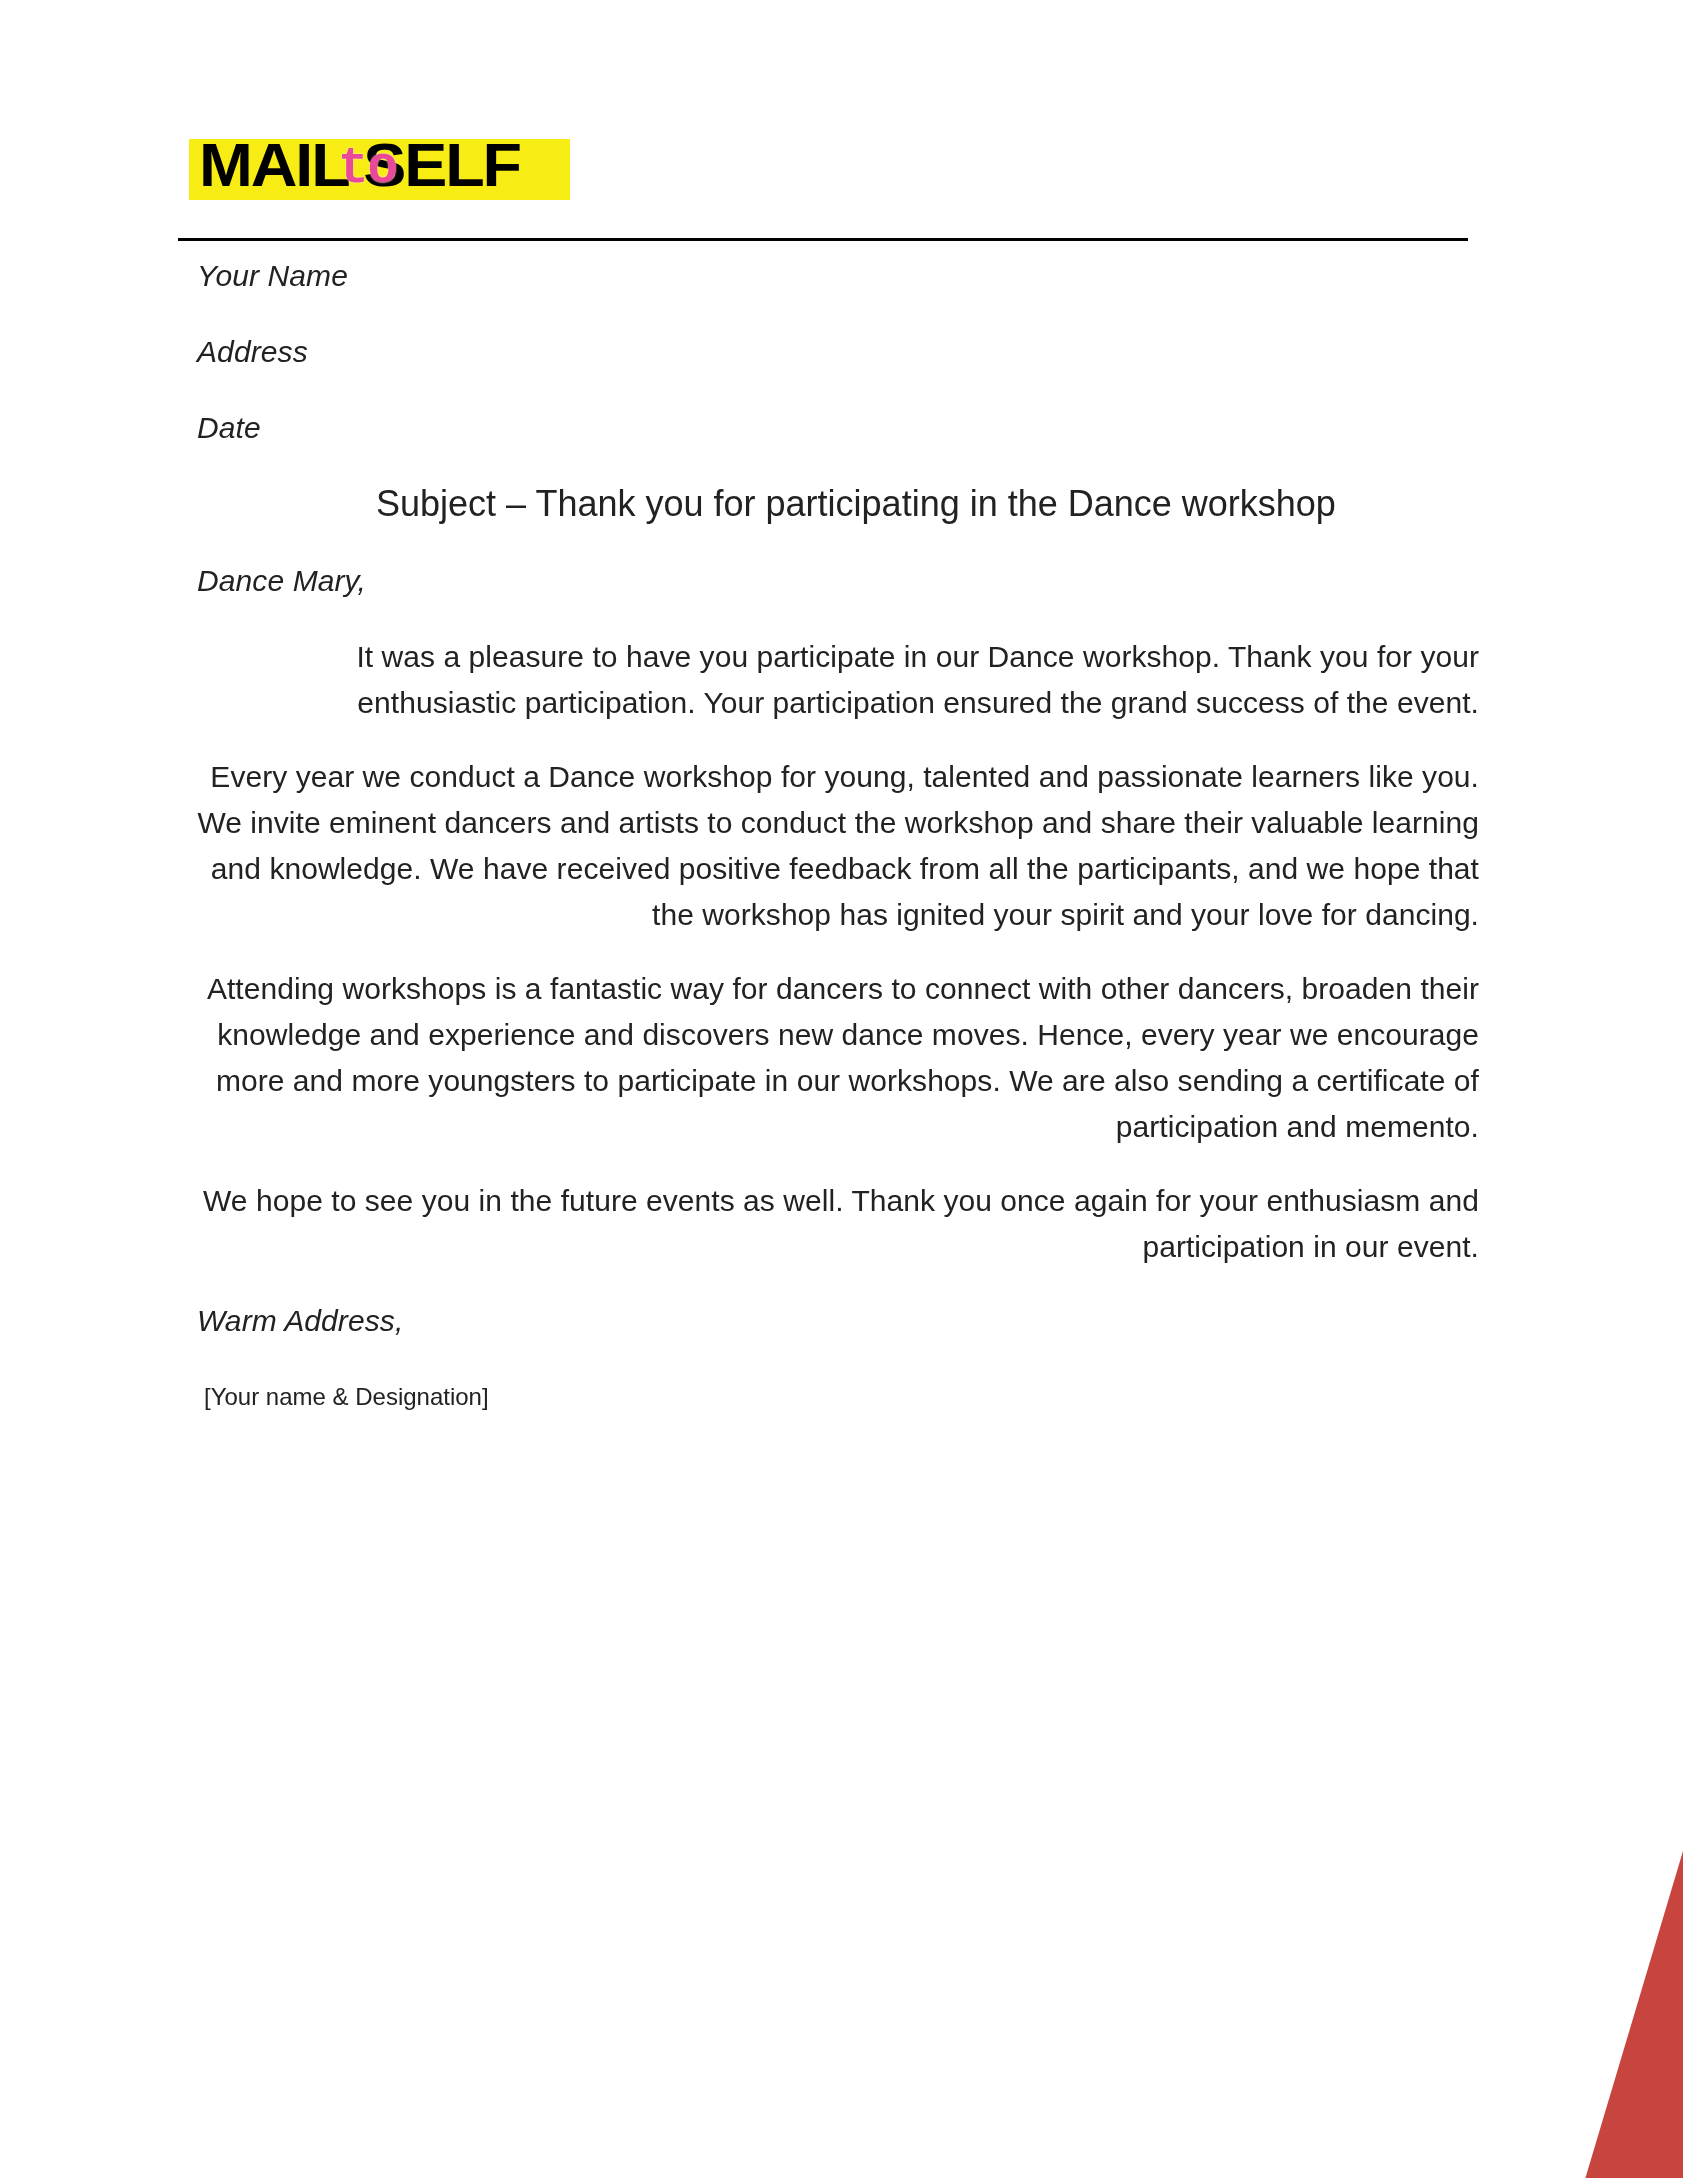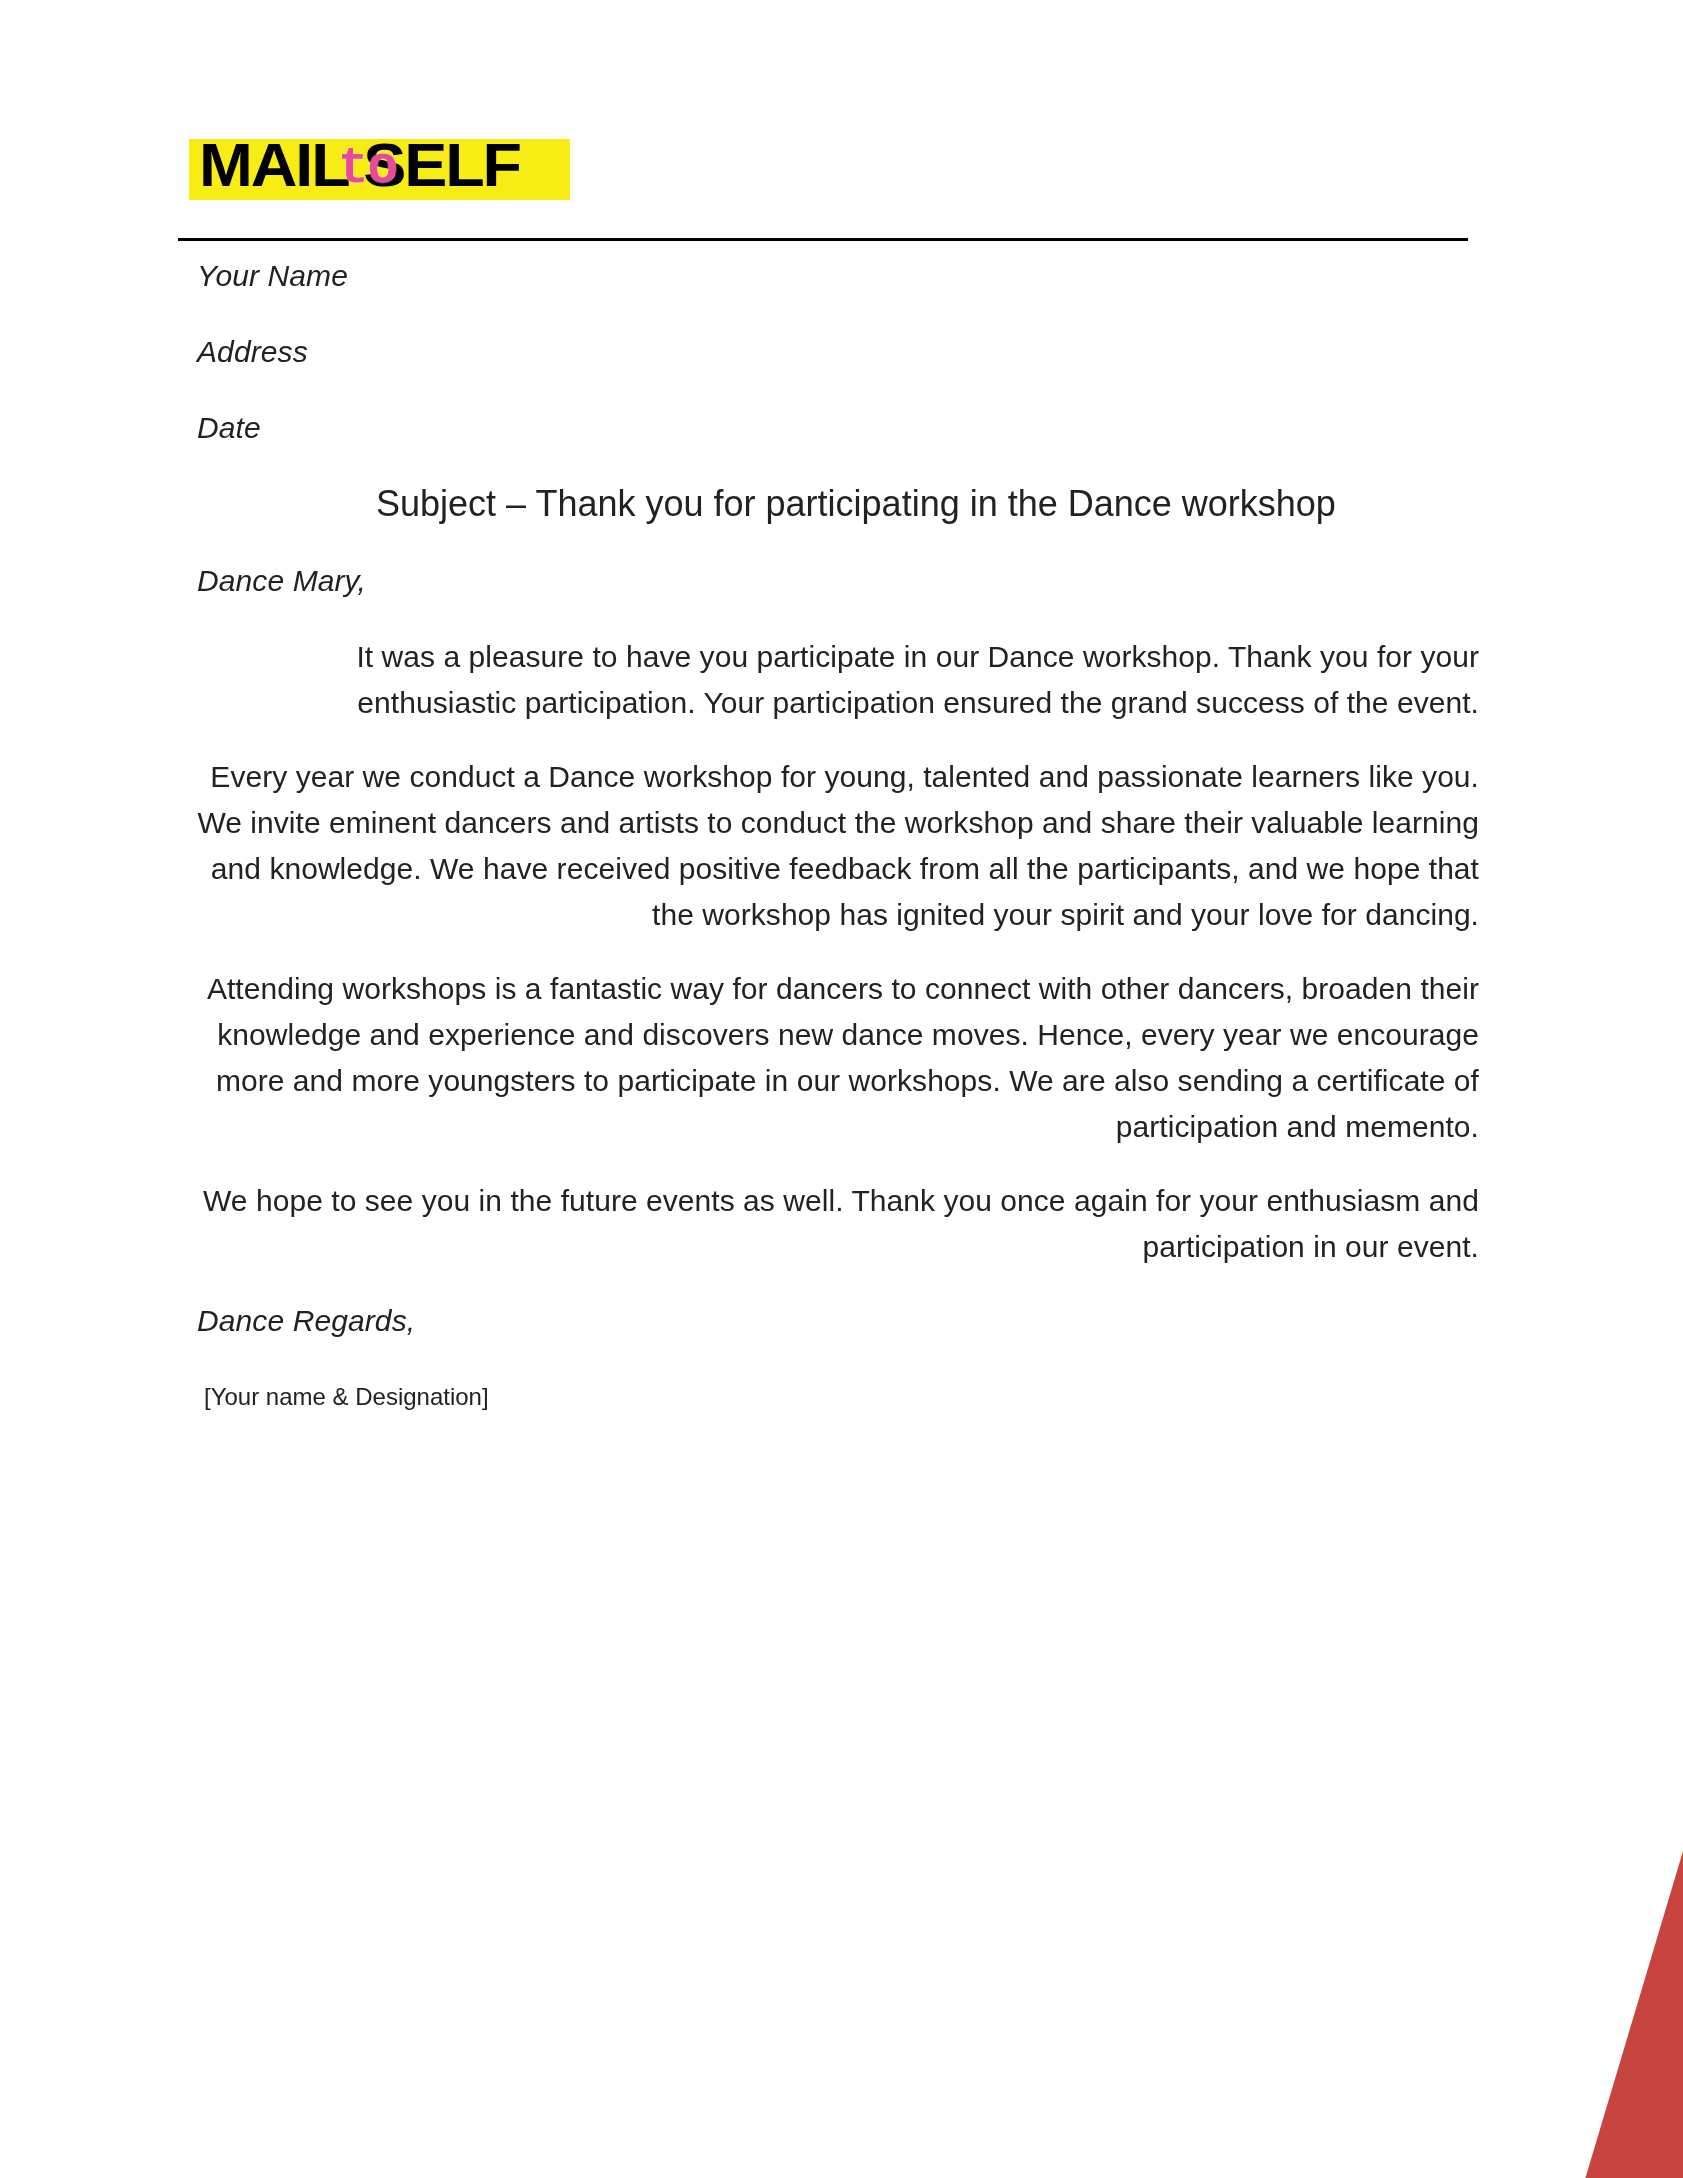--- a/index.html
+++ b/index.html
@@ -164,21 +164,21 @@
 
     <p class="subject">Subject – Thank you for participating in the Dance workshop</p>
 
     <p class="line">Dance Mary,</p>
 
     <p class="para">It was a pleasure to have you participate in our Dance workshop. Thank you for your enthusiastic participation. Your participation ensured the grand success of the event.</p>
     <p class="para">Every year we conduct a Dance workshop for young, talented and passionate learners like you. We invite eminent dancers and artists to conduct the workshop and share their valuable learning and knowledge. We have received positive feedback from all the participants, and we hope that the workshop has ignited your spirit and your love for dancing.</p>
     <p class="para">Attending workshops is a fantastic way for dancers to connect with other dancers, broaden their knowledge and experience and discovers new dance moves. Hence, every year we encourage more and more youngsters to participate in our workshops. We are also sending a certificate of participation and memento.</p>
     <p class="para">We hope to see you in the future events as well. Thank you once again for your enthusiasm and participation in our event.</p>
 
-    <p class="line spacer-top">Dance Regards,</p>
+    <p class="line spacer-top">Warm Address,</p>
     <p class="signature"> [Your name &amp; Designation]</p>
 
   </div>
 
   <div class="corner-wedge">
     <div class="blue"></div>
     <div class="red"></div>
   </div>
 
 </div>

